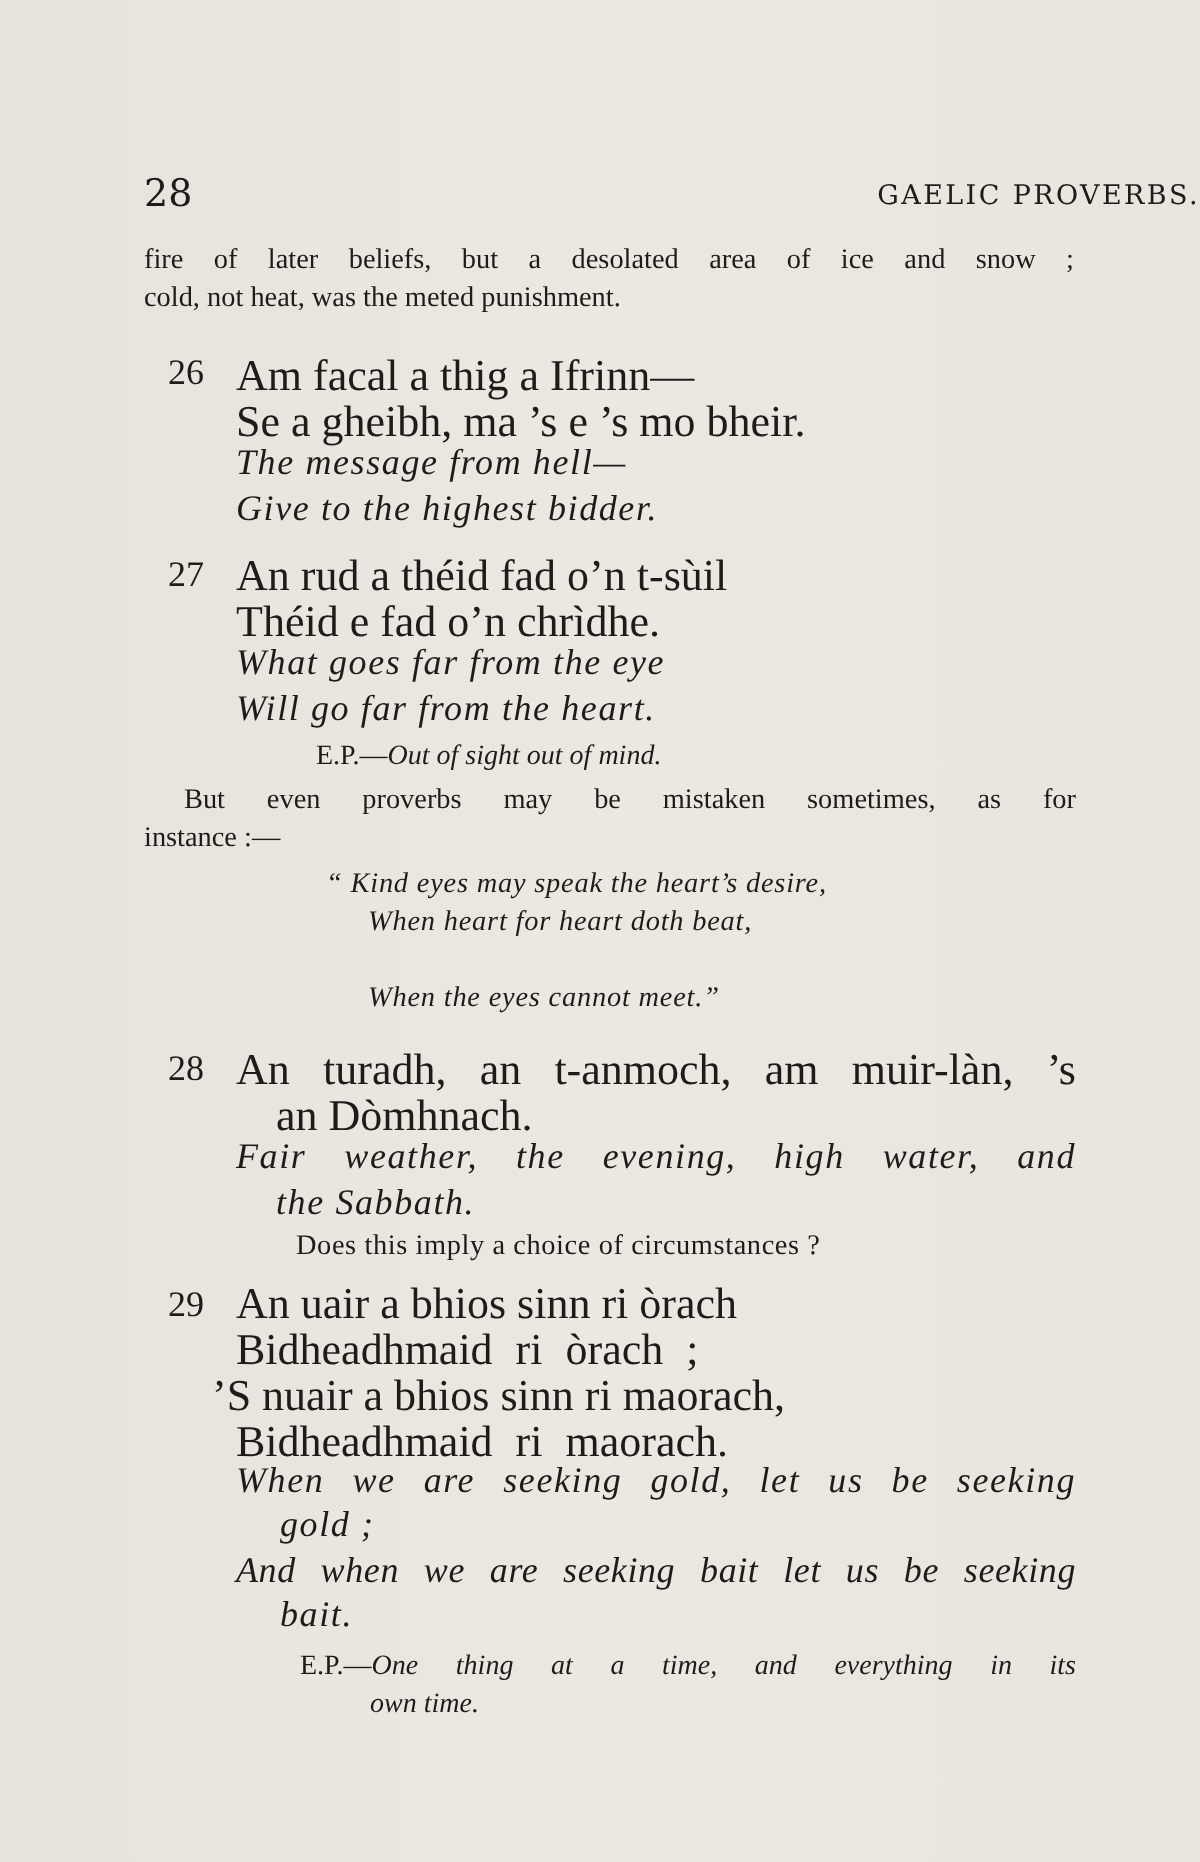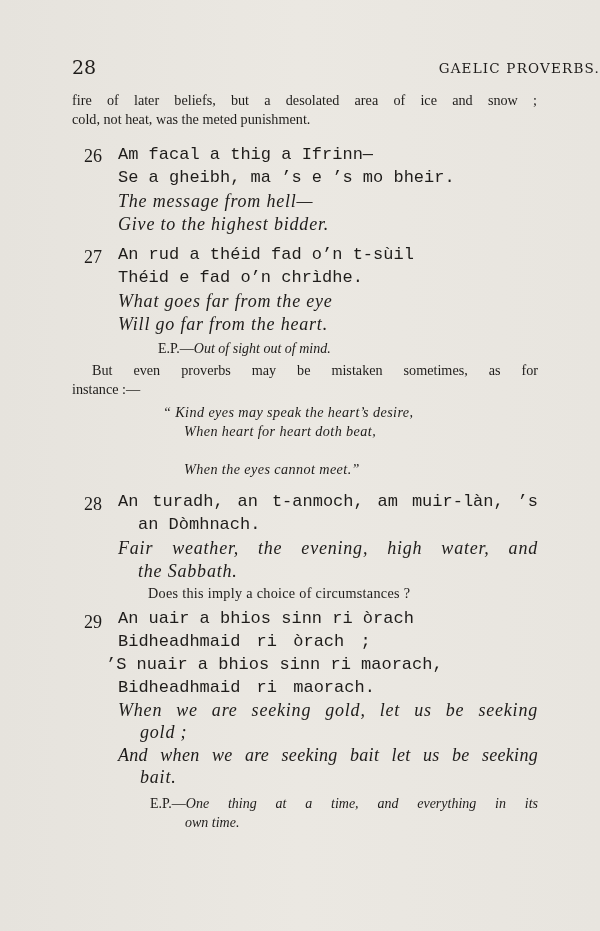--- a/index.html
+++ b/index.html
@@ -7,25 +7,25 @@
     width: 600px; height: 931px;
     background: #e9e6e0;
     position: relative; overflow: hidden;
     font-family: "DejaVu Serif", "Liberation Serif", serif;
     color: #1e1c1a;
   }
   .page {
     position: absolute; left: 0; top: 0; width: 600px; height: 931px;
     background: linear-gradient(90deg, #e6e3dd 0%, #ebe8e2 50%, #e8e5df 100%);
   }
-  .ln { position: absolute; white-space: nowrap; }
+  .ln { position: absolute; white-space: nowrap; margin-top: 30px; }
   .pn { left: 72px; top: 56px; font-size: 19px; }
   .rh { left: 0; width: 600px; text-align: right; top: 60px; font-size: 13.5px; letter-spacing: 1.2px; }
   .body15 { font-size: 14.2px; font-family: "Liberation Serif", serif; }
-  .gael { font-size: 17px; font-family: Liberation Mono, monospace; }
+  .gael { font-size: 22px; font-family: Liberation Serif, serif; }
   .it { font-style: italic; font-size: 18px; font-family: "Liberation Serif", serif; letter-spacing: 0.8px; }
   .ep { font-size: 14px; font-family: "Liberation Serif", serif; }
   .ep i { font-style: italic; }
   .num { font-size: 18px; font-family: "Liberation Serif", serif; }
   .poem { font-style: italic; font-size: 14.2px; font-family: Liberation Serif, serif; letter-spacing: 0.4px; }
   .just { text-align: justify; text-align-last: justify; display: block; }
 </style>
 </head>
 <body>
 

